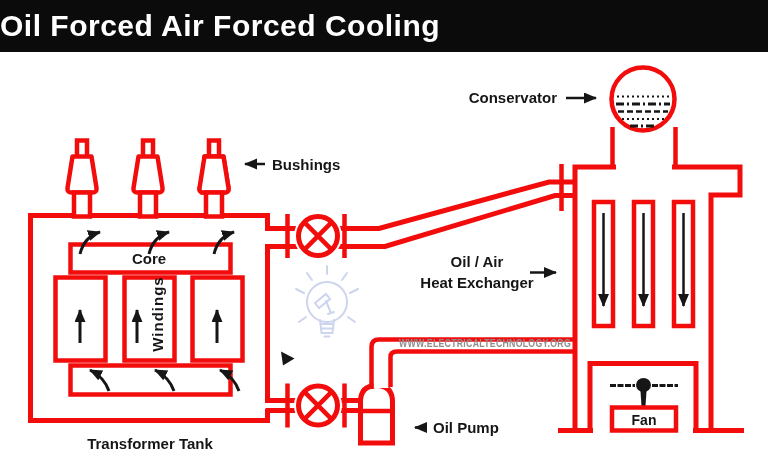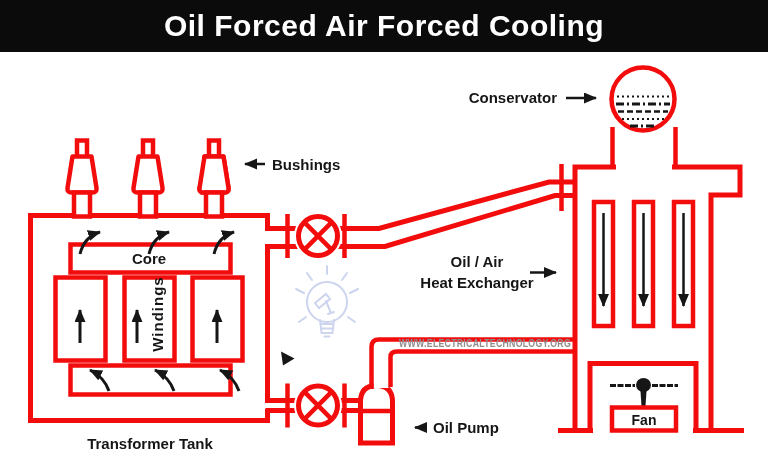--- a/index.html
+++ b/index.html
@@ -7,21 +7,21 @@
     --ink-black:#161616;
     --banner-bg:#0b0b0b;
     --banner-text:#ffffff;
     --watermark-gray:#8e8e8e;
     --watermark-bulb:#ccd4ee;
   }
   html,body{margin:0;padding:0;background:#fff;}
   .stage{position:relative;width:768px;height:461px;background:#fff;overflow:hidden;
          font-family:"Liberation Sans",sans-serif;}
   .banner{position:absolute;left:0;top:0;width:768px;height:52px;background:var(--banner-bg);
-          display:flex;align-items:center;justify-content:center;}
+          display:flex;align-items:center;}
   .banner-title{color:var(--banner-text);font-weight:bold;font-size:30px;letter-spacing:.5px;
                 font-family:"Liberation Sans",sans-serif;white-space:nowrap;}
   svg{position:absolute;left:0;top:52px;display:block;}
   
   .rl{stroke:var(--diagram-red);stroke-width:5;fill:none;}
   .rl4{stroke:var(--diagram-red);stroke-width:4.5;fill:none;}
   .rlw{stroke:var(--diagram-red);stroke-width:5;fill:#fff;}
   .rlw4{stroke:var(--diagram-red);stroke-width:4.5;fill:#fff;}
   .wf{fill:#fff;stroke:none;}
   

